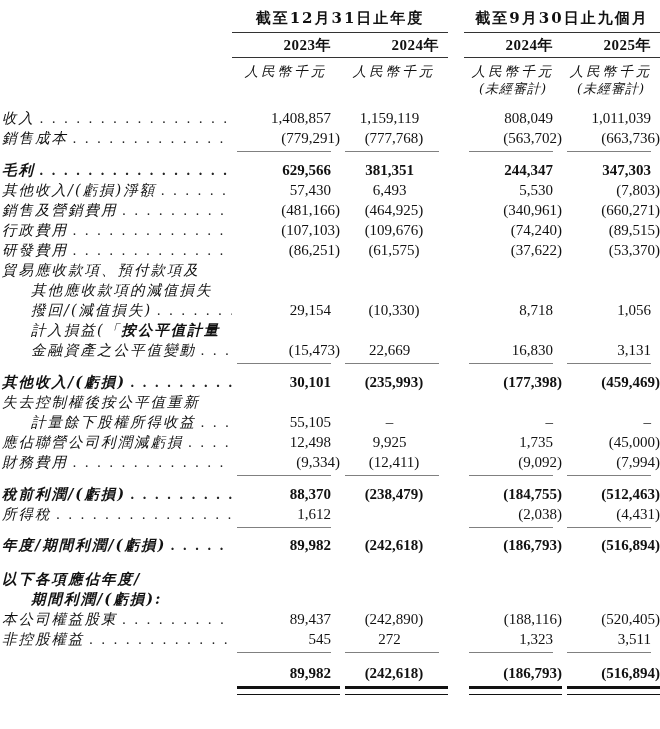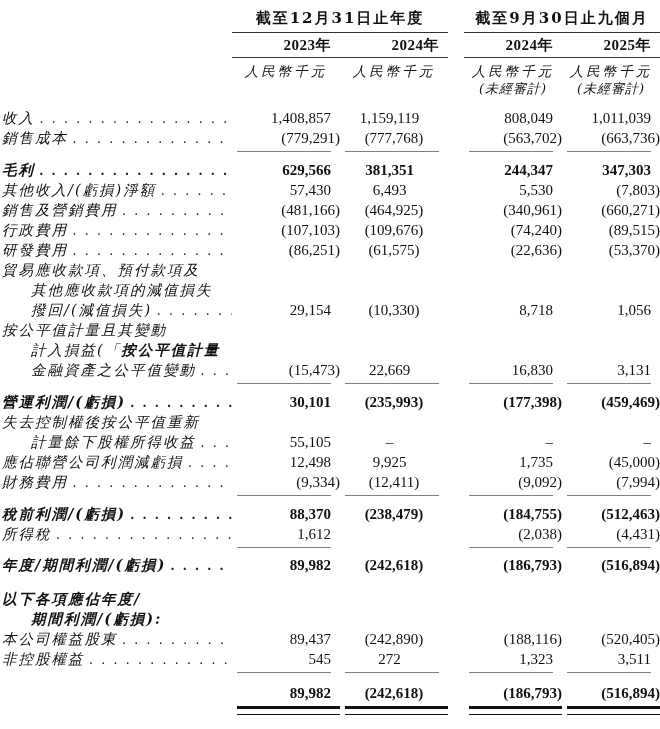--- a/index.html
+++ b/index.html
@@ -209,21 +209,21 @@
       </div>
       <div class="grid row">
         <div class="lab">
           <div class="line">
             <span class="lt"><span>研發費用</span></span>
             <span class="dots"></span>
           </div>
         </div>
         <div class="cell c0">(86,251)</div>
         <div class="cell c1">(61,575)</div>
-        <div class="cell c2">(22,636)</div>
+        <div class="cell c2">(37,622)</div>
         <div class="cell c3">(53,370)</div>
       </div>
       <div class="grid row">
         <div class="lab">
           <div class="line">
             <span class="lt"><span>貿易應收款項、預付款項及</span></span>
           </div>
           <div class="line ind">
             <span class="lt"><span>其他應收款項的減值損失</span></span>
           </div>
@@ -232,40 +232,37 @@
             <span class="dots"></span>
           </div>
         </div>
         <div class="cell c0 pad">29,154</div>
         <div class="cell c1">(10,330)</div>
         <div class="cell c2 pad">8,718</div>
         <div class="cell c3 pad">1,056</div>
       </div>
       <div class="grid row rule-after">
         <div class="lab">
-          <div class="line">
-            <span class="lt"><span>按公平值計量且其變動</span></span>
-          </div>
           <div class="line ind">
             <span class="lt"><span>計入損益(「</span><span class="b">按公平值計量</span></span>
           </div>
           <div class="line ind">
             <span class="lt"><span>金融資產之公平值變動</span></span>
             <span class="dots"></span>
           </div>
         </div>
         <div class="cell c0">(15,473)</div>
         <div class="cell c1 pad">22,669</div>
         <div class="cell c2 pad">16,830</div>
         <div class="cell c3 pad">3,131</div>
       </div>
       <div class="grid row bold" style="margin-top: 12px;">
         <div class="lab">
           <div class="line">
-            <span class="lt"><span>營運利潤/(虧損)</span></span>
+            <span class="lt"><span>其他收入/(虧損)</span></span>
             <span class="dots"></span>
           </div>
         </div>
         <div class="cell c0 pad">30,101</div>
         <div class="cell c1">(235,993)</div>
         <div class="cell c2">(177,398)</div>
         <div class="cell c3">(459,469)</div>
       </div>
       <div class="grid row">
         <div class="lab">

